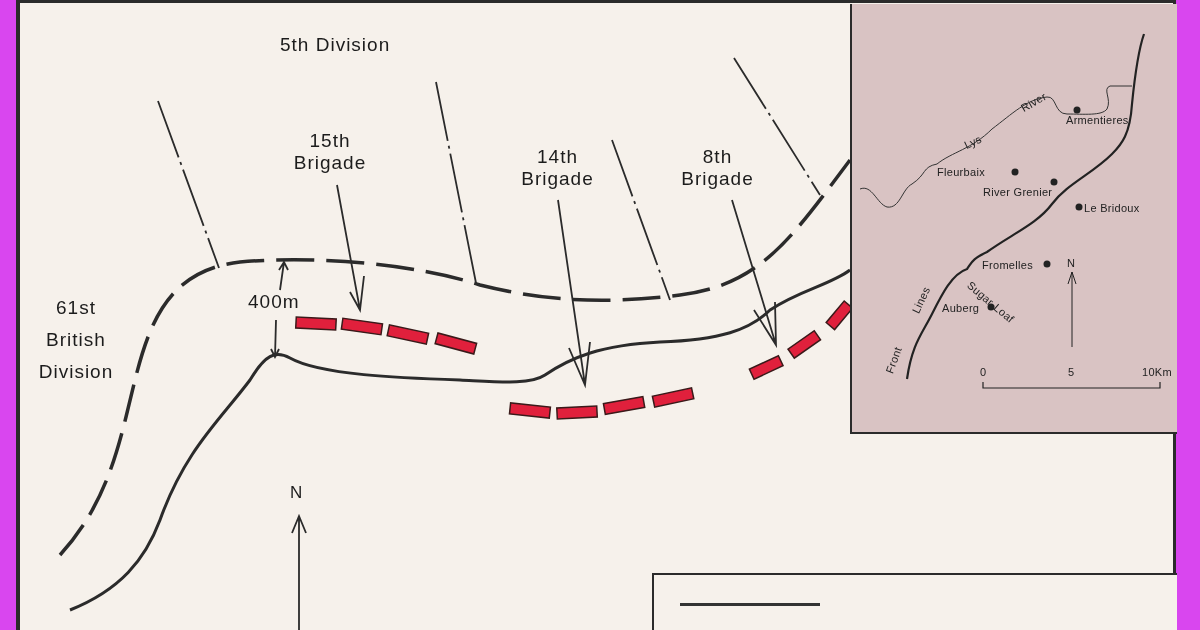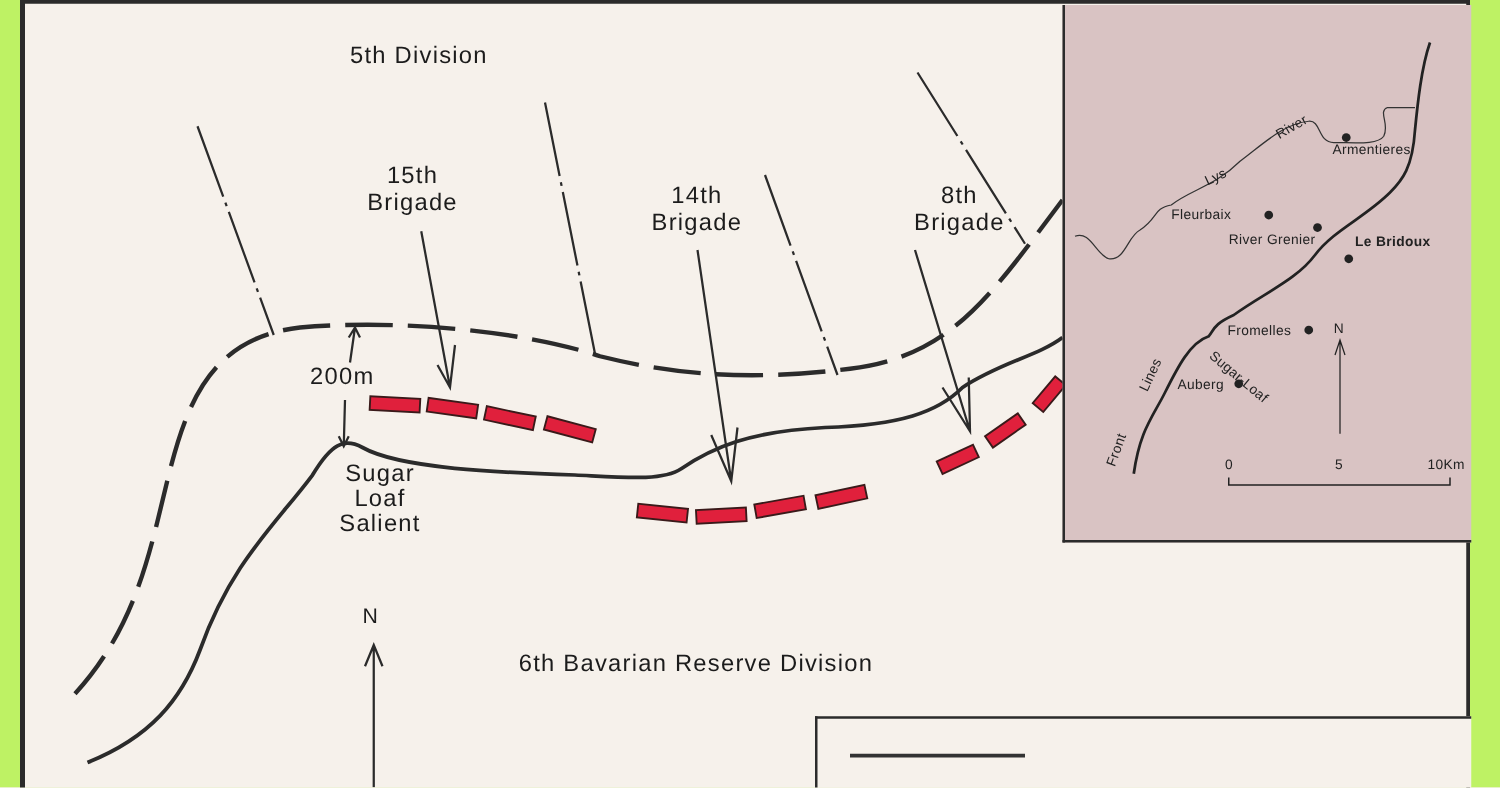--- a/index.html
+++ b/index.html
@@ -1,18 +1,18 @@
 <!DOCTYPE html>
 <html><head>
 <meta charset="utf-8">
 <style>
   html, body { margin: 0; padding: 0; }
   body { width: 1200px; height: 630px; overflow: hidden; background: #f4efe8; position: relative;
          font-family: "Liberation Sans", "DejaVu Sans", sans-serif; color: #1a1a1a; }
-  .page { position: absolute; left: 0; top: 0; width: 1200px; height: 630px; background: #bef264; }
+  .page { position: absolute; left: 0; top: 0; width: 1200px; height: 630px; background: #d946ef; }
   .frame { position: absolute; left: 16px; top: 0; width: 1160px; height: 640px;
            border-left: 4px solid #2b2b2b; border-top: 3px solid #2b2b2b; border-right: 3px solid #2b2b2b;
            box-sizing: border-box; background: #f6f1eb; }
   svg.map { position: absolute; left: 0; top: 0; }
   .lbl { position: absolute; font-size: 19px; letter-spacing: 1px; text-align: center; line-height: 22px; color: #1c1c1c; }
   .inset { position: absolute; left: 850px; top: 4px; width: 327px; height: 430px; background: #d9c3c3;
            border-left: 2px solid #2b2b2b; border-bottom: 2px solid #2b2b2b; box-sizing: border-box; }
   .ilbl { position: absolute; font-size: 11px; color: #222; white-space: nowrap; letter-spacing: 0.3px; }
   .legend { position: absolute; left: 652px; top: 573px; width: 525px; height: 70px;
             border: 2px solid #2b2b2b; border-right: none; box-sizing: border-box; background: #f6f1eb; }
@@ -66,52 +66,51 @@
 
   <div class="lbl" style="left:280px;top:34px;">5th Division</div>
   <div class="lbl" style="left:285px;top:130px;width:90px;">
     <div>15th</div>
     <div>Brigade</div>
   </div>
   <div class="lbl" style="left:510px;top:146px;width:95px;">
     <div>14th</div>
     <div>Brigade</div>
   </div>
-  <div class="lbl" style="left:720px;top:146px;width:95px;">
+  <div class="lbl" style="left:670px;top:146px;width:95px;">
     <div>8th</div>
     <div>Brigade</div>
   </div>
-  <div class="lbl" style="left:248px;top:291px;">200m</div>
-  <div class="lbl" style="left:262px;top:370px;width:84px;line-height:20px;">
-    <div>Sugar</div>
-    <div>Loaf</div>
-    <div>Salient</div>
+  <div class="lbl" style="left:28px;top:292px;width:96px;line-height:32px;">
+    <div>61st</div>
+    <div>British</div>
+    <div>Division</div>
   </div>
+  <div class="lbl" style="left:248px;top:291px;">400m</div>
   <div class="lbl" style="left:290px;top:482px;font-size:17px;">N</div>
-  <div class="lbl" style="left:415px;top:521px;">6th Bavarian Reserve Division</div>
 
   <div class="inset">
     <svg width="327" height="430" viewBox="0 0 327 430">
       <path d="M8,185 C20,180 25,200 35,203 C48,205 50,185 60,180 C75,170 70,163 85,160 C100,148 120,145 140,125 C160,110 175,95 195,93 C205,92 202,110 215,110 C232,110 250,112 255,105 C260,95 250,85 258,82 L280,82" fill="none" stroke="#333" stroke-width="1"></path>
       <path d="M292,30 C285,50 282,80 280,100 C278,130 270,140 260,150 C240,170 215,180 200,200 C185,220 160,230 135,248 C120,255 120,258 115,265 C100,270 90,290 80,310 C70,330 60,340 55,375" fill="none" stroke="#222" stroke-width="2.2"></path>
       <g fill="#222">
         <circle cx="225" cy="106" r="3.5"></circle>
         <circle cx="163" cy="168" r="3.5"></circle>
         <circle cx="202" cy="178" r="3.5"></circle>
         <circle cx="227" cy="203" r="3.5"></circle>
         <circle cx="195" cy="260" r="3.5"></circle>
         <circle cx="139" cy="303" r="3.5"></circle>
       </g>
       <path d="M220,343 L220,268 M216,280 L220,268 L224,280" fill="none" stroke="#222" stroke-width="1"></path>
       <path d="M131,378 L131,384 L308,384 L308,378" fill="none" stroke="#222" stroke-width="1.2"></path>
     </svg>
     <div class="ilbl" style="left:178px;top:110px;margin-left:36px;">Armentieres</div>
     <div class="ilbl" style="left:85px;top:162px;">Fleurbaix</div>
     <div class="ilbl" style="left:131px;top:182px;">River Grenier</div>
-    <div class="ilbl" style="left:232px;top:184px;font-weight:bold;">Le Bridoux</div>
+    <div class="ilbl" style="left:232px;top:198px;">Le Bridoux</div>
     <div class="ilbl" style="left:130px;top:255px;">Fromelles</div>
     <div class="ilbl" style="left:90px;top:298px;">Auberg</div>
     <div class="ilbl" style="left:112px;top:132px;transform:rotate(-25deg);">Lys</div>
     <div class="ilbl" style="left:168px;top:92px;transform:rotate(-30deg);">River</div>
     <div class="ilbl" style="left:28px;top:350px;transform:rotate(-70deg);">Front</div>
     <div class="ilbl" style="left:55px;top:290px;transform:rotate(-65deg);">Lines</div>
     <div class="ilbl" style="left:110px;top:292px;transform:rotate(40deg);">Sugar-Loaf</div>
     <div class="ilbl" style="left:215px;top:253px;">N</div>
     <div class="ilbl" style="left:128px;top:362px;">0</div>
     <div class="ilbl" style="left:216px;top:362px;">5</div>

